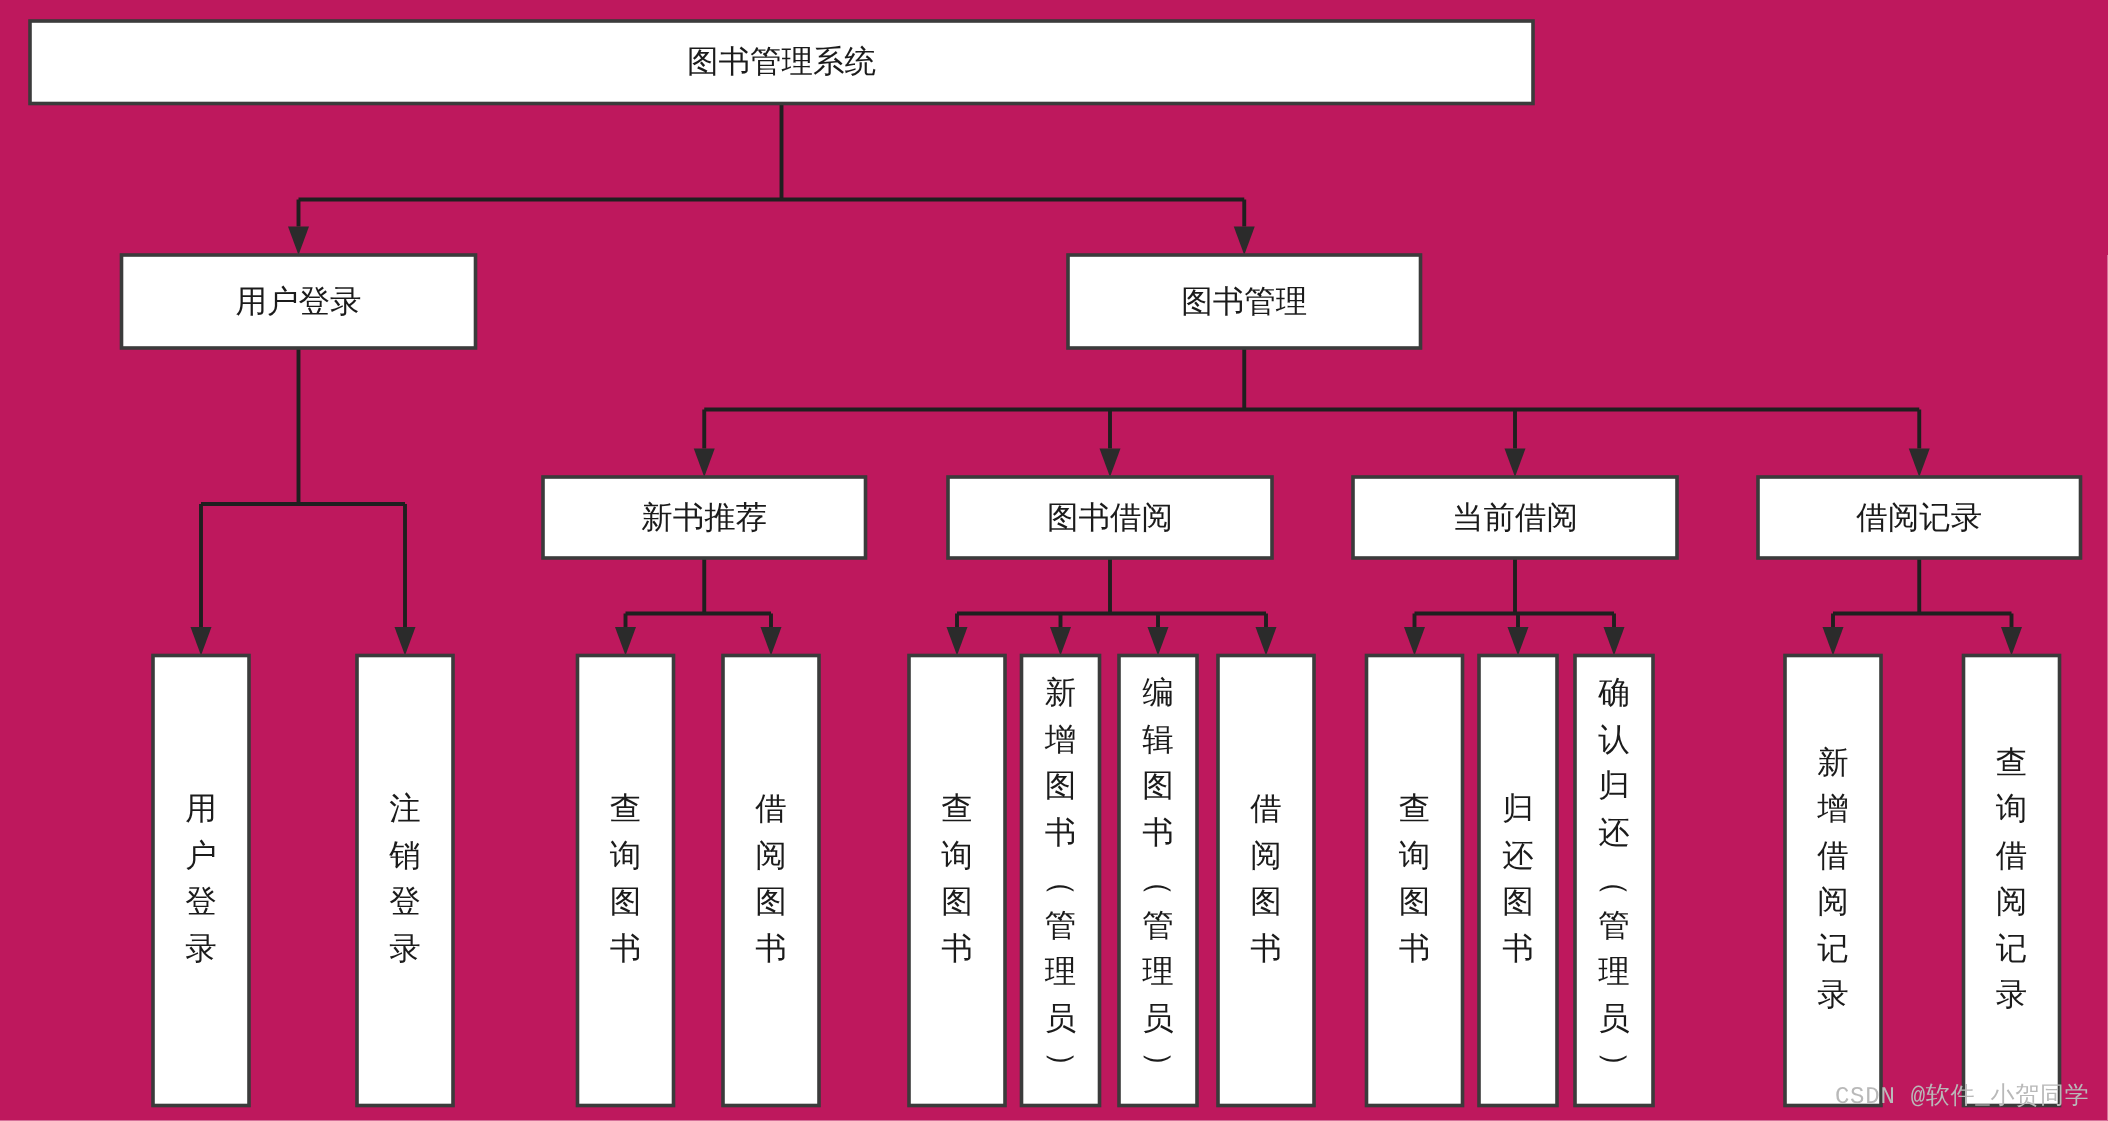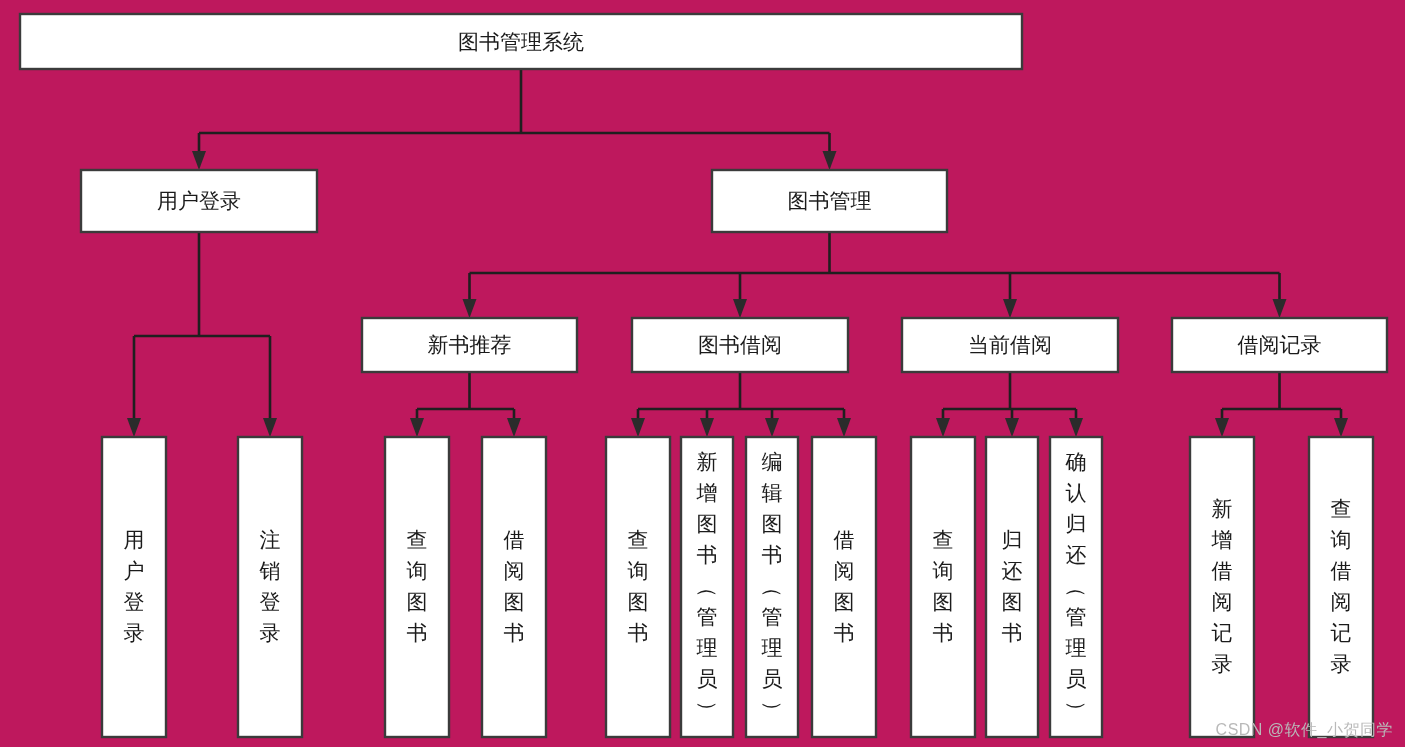--- a/index.html
+++ b/index.html
@@ -60,21 +60,21 @@
     font-family: "DejaVu Sans", "Liberation Sans", sans-serif;
     font-size: 21px;
     fill: #1b1b1b;
     text-anchor: middle;
     dominant-baseline: middle;
   }
   .watermark {
     position: absolute;
     right: 12px;
     bottom: 6px;
-    font-family: Liberation Sans, sans-serif;
+    font-family: Liberation Mono, monospace;
     font-size: 16px;
     color: #b9b9b9;
     letter-spacing: 0.5px;
     user-select: none;
     white-space: nowrap;
   }
 </style>
 </head>
 <body>
 

